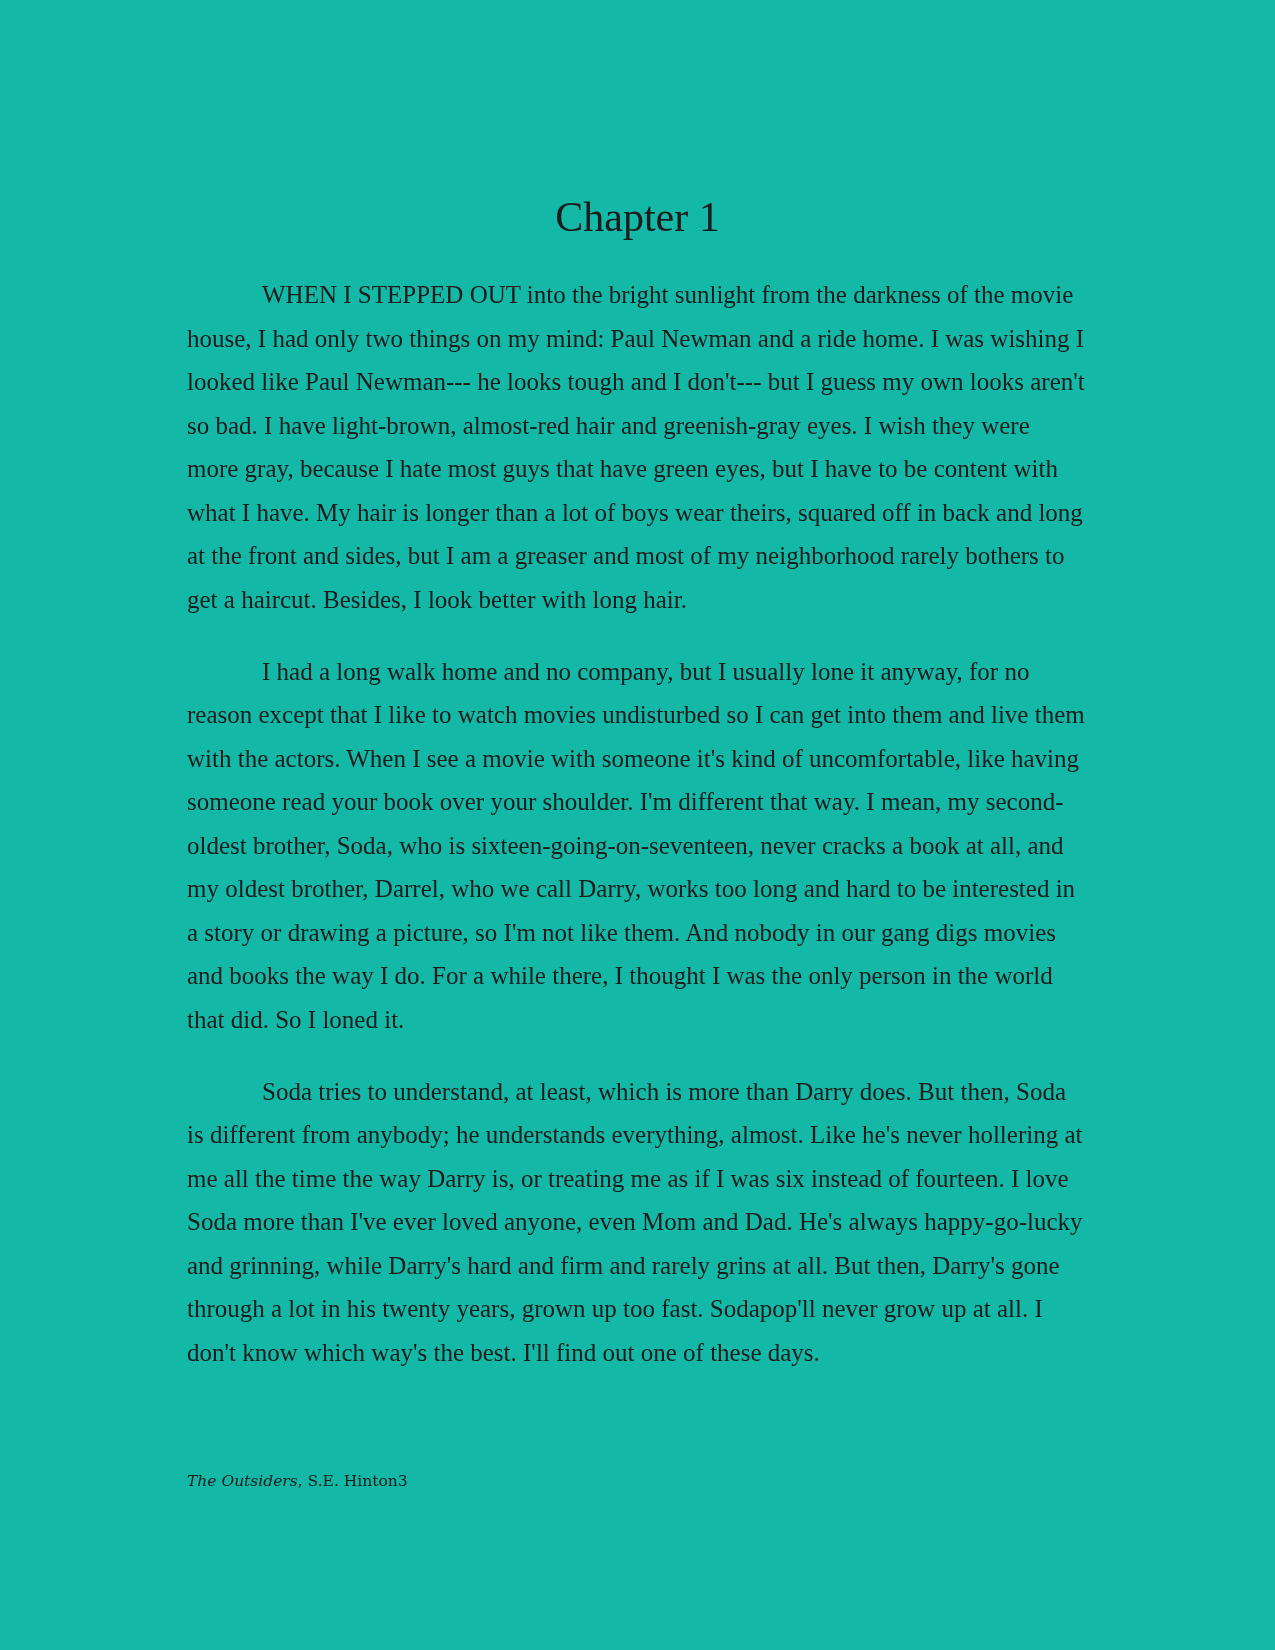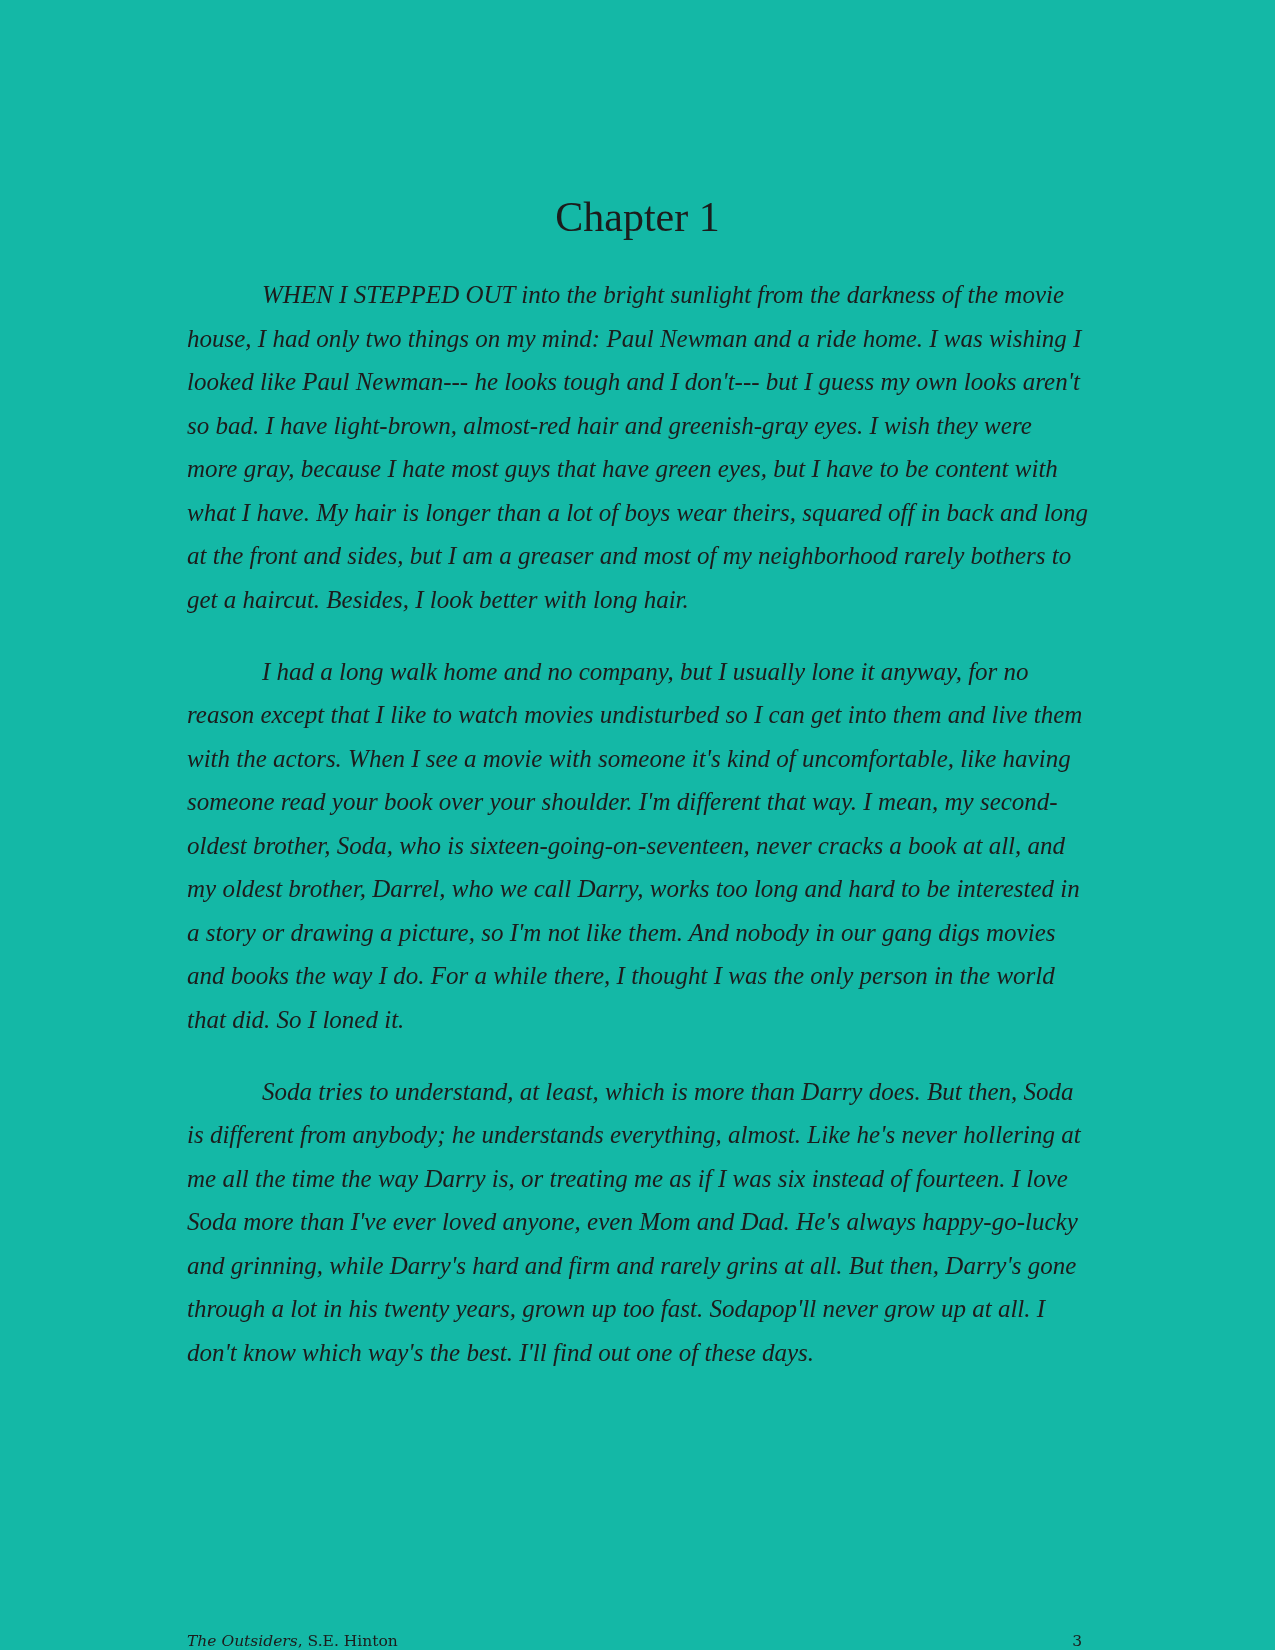--- a/index.html
+++ b/index.html
@@ -28,29 +28,27 @@
   .body-text {
     margin: 31px 0 0 187px;
     width: 895px;
   }
   .body-text p {
     margin: 0 0 28.5px 0;
     font-size: 25px;
     line-height: 43.5px;
     text-indent: 75px;
     white-space: nowrap;
-    font-style: italic;
   }
   .footer {
     position: absolute;
     left: 187px;
-    top: 1632px;
+    top: 1472px;
     width: 895px;
     display: flex;
-    justify-content: space-between;
     align-items: baseline;
     font-family: "DejaVu Serif", serif;
     font-size: 15.5px;
     color: #1c1c1c;
   }
   .book-title {
     font-style: italic;
   }
 </style>
 </head>

